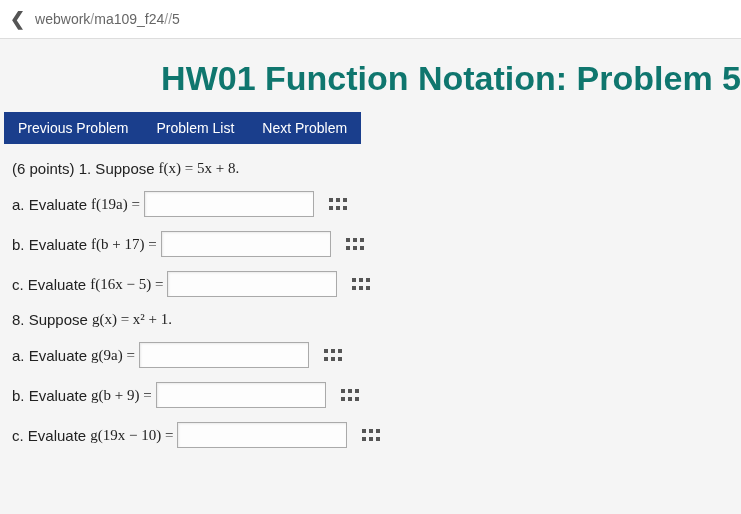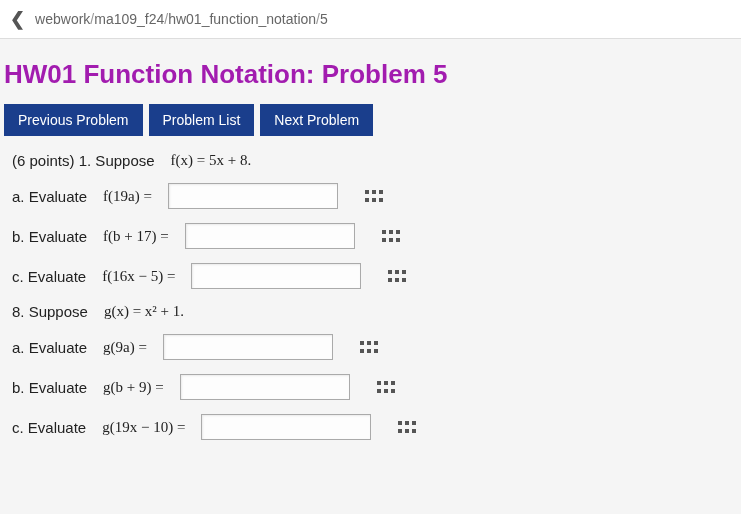--- a/index.html
+++ b/index.html
@@ -26,50 +26,50 @@
       color: #555;
       padding: 0 10px;
       cursor: pointer;
     }
     .breadcrumb {
       display: flex;
       align-items: center;
     }
     .breadcrumb span.sep { color: #999; }
     .page-title {
-      font-size: 26px;
+      font-size: 34px;
       font-weight: bold;
-      color: #a21caf;
+      color: #0f766e;
       margin: 20px 0 14px 0;
       padding-left: 0;
+      text-align: right;
     }
     .nav-buttons {
       display: flex;
-      gap: 6px;
       margin-bottom: 16px;
     }
     .nav-btn {
       background: #1a3e8c;
       color: #fff;
       border: none;
       padding: 8px 14px;
       font-size: 14px;
       cursor: pointer;
     }
     .problem-body {
       padding: 0 8px;
       font-size: 15px;
       color: #222;
     }
     .problem-body .line {
       margin: 14px 0;
       display: flex;
       align-items: center;
       flex-wrap: wrap;
-      gap: 16px;
+      gap: 4px;
     }
     .mi { font-family: 'Times New Roman', serif; }
     .answer-input {
       border: 1px solid #aaa;
       background: #fdfdfd;
       height: 26px;
       width: 170px;
       padding: 2px 6px;
       font-size: 14px;
       box-shadow: inset 1px 1px 2px rgba(0,0,0,0.08);
@@ -91,21 +91,20 @@
 </head>
 <body>
 
 <div class="breadcrumb-bar">
   <span class="back-chevron">❮</span>
   <div class="breadcrumb">
     <span>webwork</span>
     <span class="sep">/</span>
     <span>ma109_f24</span>
     <span class="sep">/</span>
-    <span>hw01_function_notation</span>
     <span class="sep">/</span>
     <span>5</span>
   </div>
 </div>
 
 <div class="content-wrap">
   <h1 class="page-title">HW01 Function Notation: Problem 5</h1>
 
   <div class="nav-buttons">
     <button class="nav-btn">Previous Problem</button>

